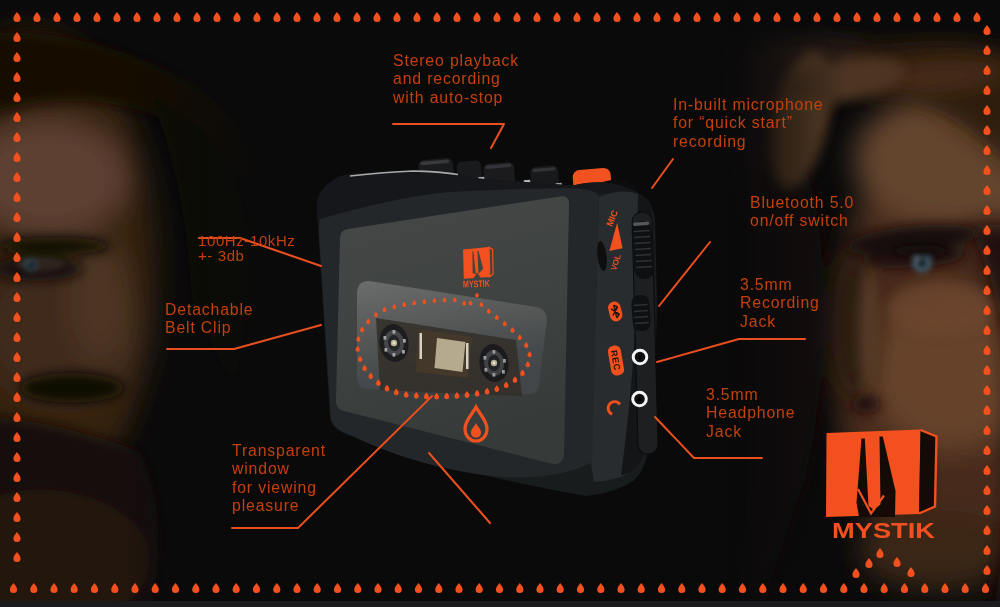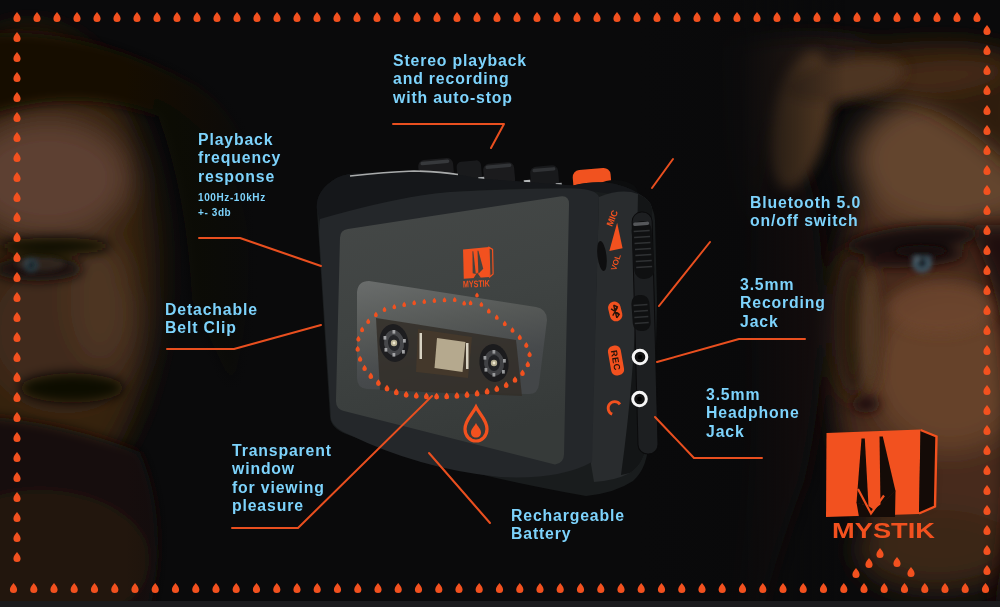--- a/index.html
+++ b/index.html
@@ -1,18 +1,18 @@
 <!DOCTYPE html>
 <html><head><meta charset="utf-8">
 <style>
   html,body { margin:0; padding:0; background:#000; }
   #stage { position:relative; width:1000px; height:607px; overflow:hidden; background:#0a0a0b; }
-  .lb { position:absolute; font-family:"Liberation Sans",sans-serif; font-weight:bold;
-        font-size:15.8px; line-height:18.3px; color:#7dd3fc; letter-spacing:0.85px; white-space:nowrap; }
-  .lb.sm { font-size:10px; line-height:14px; letter-spacing:0.6px; }
+  .lb { position:absolute; font-family:"Liberation Sans",sans-serif; font-weight:normal;
+        font-size:15.8px; line-height:18.3px; color:#c2410c; letter-spacing:0.85px; white-space:nowrap; }
+  .lb.sm { font-size:15px; line-height:14px; letter-spacing:0.6px;margin-top:43px; }
 </style></head>
 <body>
 <div id="stage">
 <svg width="1000" height="607" viewBox="0 0 1000 607" style="position:absolute;left:0;top:0;">
 <defs>
   <path id="dr" d="M0,-5 C1.4,-2.8 3.6,-1.2 3.6,1.5 A3.6,3.6 0 1 1 -3.6,1.5 C-3.6,-1.2 -1.4,-2.8 0,-5 Z"></path>
   <filter id="b14" x="-50%" y="-50%" width="200%" height="200%">
           <feGaussianBlur stdDeviation="14"></feGaussianBlur>
         </filter>
   <filter id="b10" x="-50%" y="-50%" width="200%" height="200%">
@@ -445,23 +445,22 @@
 <use href="#dr" transform="translate(987.0,470.0) scale(1.00)" fill="#f2511f"></use>
 <use href="#dr" transform="translate(987.0,490.0) scale(1.00)" fill="#f2511f"></use>
 <use href="#dr" transform="translate(987.0,510.0) scale(1.00)" fill="#f2511f"></use>
 <use href="#dr" transform="translate(987.0,530.0) scale(1.00)" fill="#f2511f"></use>
 <use href="#dr" transform="translate(987.0,550.0) scale(1.00)" fill="#f2511f"></use>
 <use href="#dr" transform="translate(987.0,570.0) scale(1.00)" fill="#f2511f"></use>
 <rect x="0" y="601" width="1000" height="6" fill="#1b1b1d"></rect>
 </svg>
 
 <div class="lb" style="left:393px;top:52px;">Stereo playback<br>and recording<br>with auto-stop</div>
-<div class="lb" style="left:198px;top:131px;">Playback<br>frequency<br>response</div>
 <div class="lb sm" style="left:198px;top:191px;">100Hz-10kHz</div>
 <div class="lb sm" style="left:198px;top:206px;">+- 3db</div>
 <div class="lb" style="left:165px;top:301px;">Detachable<br>Belt Clip</div>
 <div class="lb" style="left:232px;top:442px;">Transparent<br>window<br>for viewing<br>pleasure</div>
-<div class="lb" style="left:511px;top:507px;">Rechargeable<br>Battery</div>
+<div class="lb" style="left:673px;top:96px;">In-built microphone<br>for “quick start”<br>recording</div>
 <div class="lb" style="left:706px;top:194px;margin-left:44px;">Bluetooth 5.0<br>on/off switch</div>
 <div class="lb" style="left:740px;top:276px;">3.5mm<br>Recording<br>Jack</div>
 <div class="lb" style="left:706px;top:386px;">3.5mm<br>Headphone<br>Jack</div>
 
 </div>
 
 </body></html>

